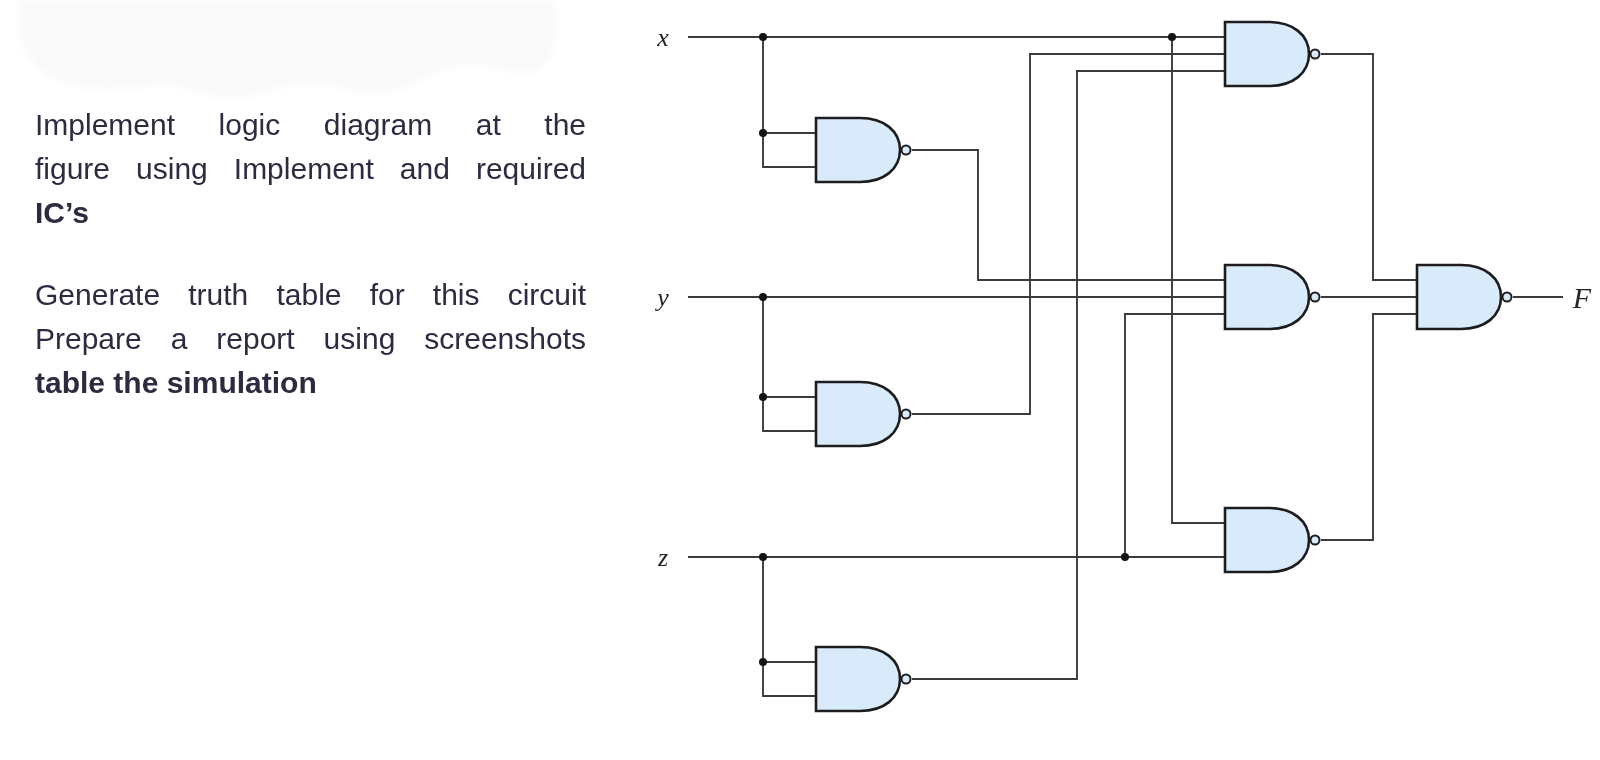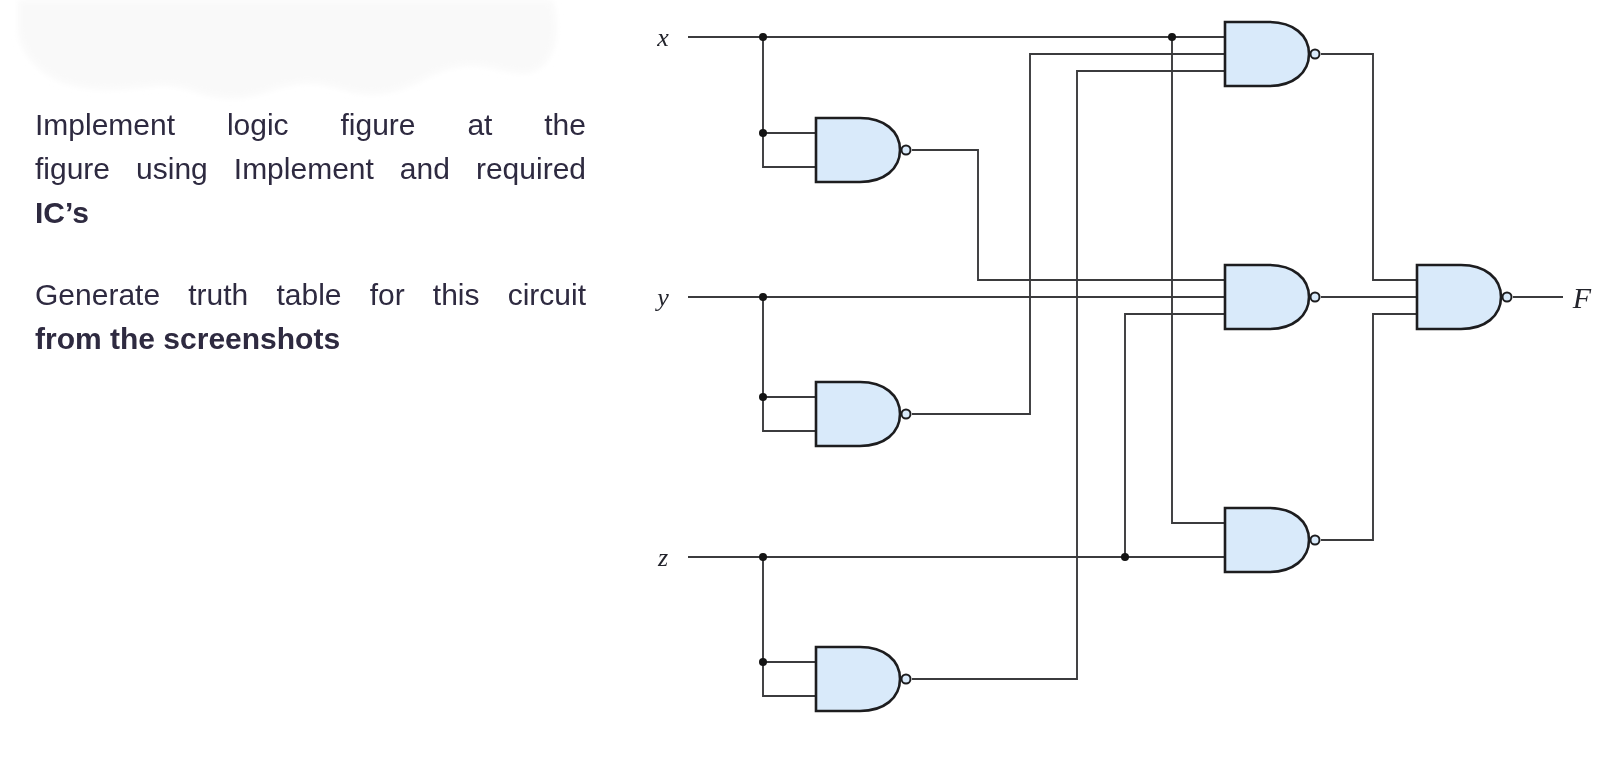--- a/index.html
+++ b/index.html
@@ -50,27 +50,28 @@
     font-weight:bold;
   }
 </style>
 </head>
 <body>
 
 <div class="screen">
 
   <div class="text-block">
     <div class="para">
-      <div class="jline">Implement logic figure at the</div>
+      <div class="jline">Implement logic diagram at the</div>
       <div class="jline">figure using Implement and required</div>
       <div class="jline last">IC’s</div>
     </div>
     <div class="para">
       <div class="jline">Generate truth table for this circuit</div>
-      <div class="jline last">from the screenshots</div>
+      <div class="jline">Prepare a report using screenshots</div>
+      <div class="jline last">table the simulation</div>
     </div>
   </div>
 
   <svg class="circuit" viewBox="0 0 1600 760" aria-hidden="true">
     <defs>
       <path id="gateShape" d="M0,0 H44 C68,0 84,13 84,32 C84,51 68,64 44,64 H0 Z"></path>
       <filter id="smudgeblur" x="-10%" y="-10%" width="120%" height="130%">
         <feGaussianBlur stdDeviation="3"></feGaussianBlur>
       </filter>
     </defs>

